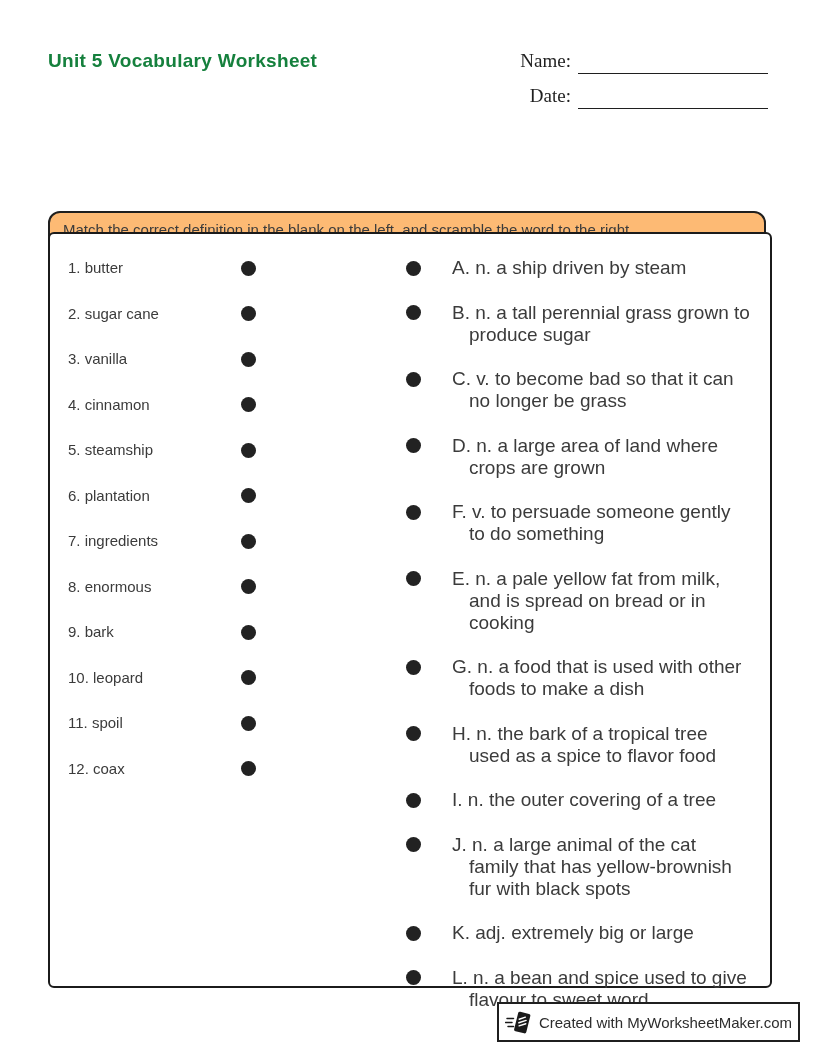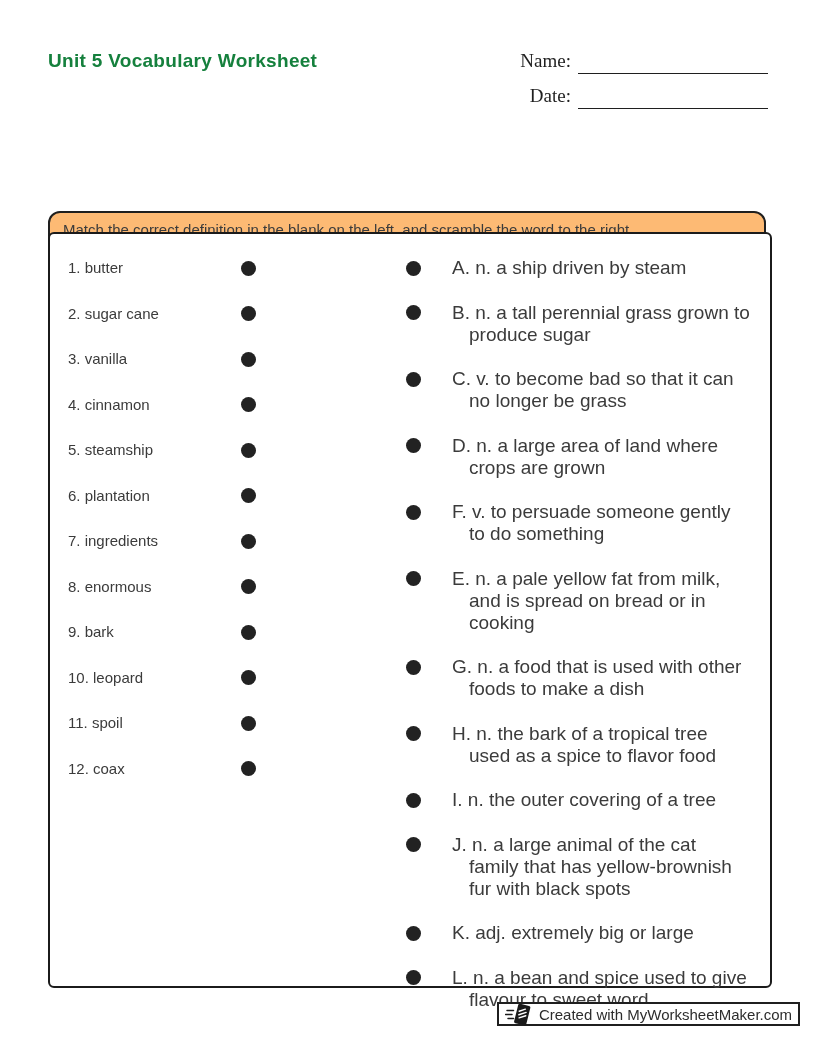--- a/index.html
+++ b/index.html
@@ -67,21 +67,21 @@
   .def-row .dot { margin-top:3.5px; }
   .def-text {
     margin-left:31px; width:298px;
     font-size:19px; line-height:22px; color:#3b3b3b;
     padding-left:17px; text-indent:-17px;
   }
 
   
   .footer-box {
     position:absolute; left:497px; top:1002px;
-    width:303px; height:24px;
+    width:303px; height:40px;
     border:2px solid #1f1f1f;
     display:flex; align-items:center; justify-content:center; gap:7px;
     font-size:15px; color:#2d2d2d;
     background:#fff;
   }
   .footer-icon { flex:none; display:block; }
 </style>
 </head>
 <body>
 

